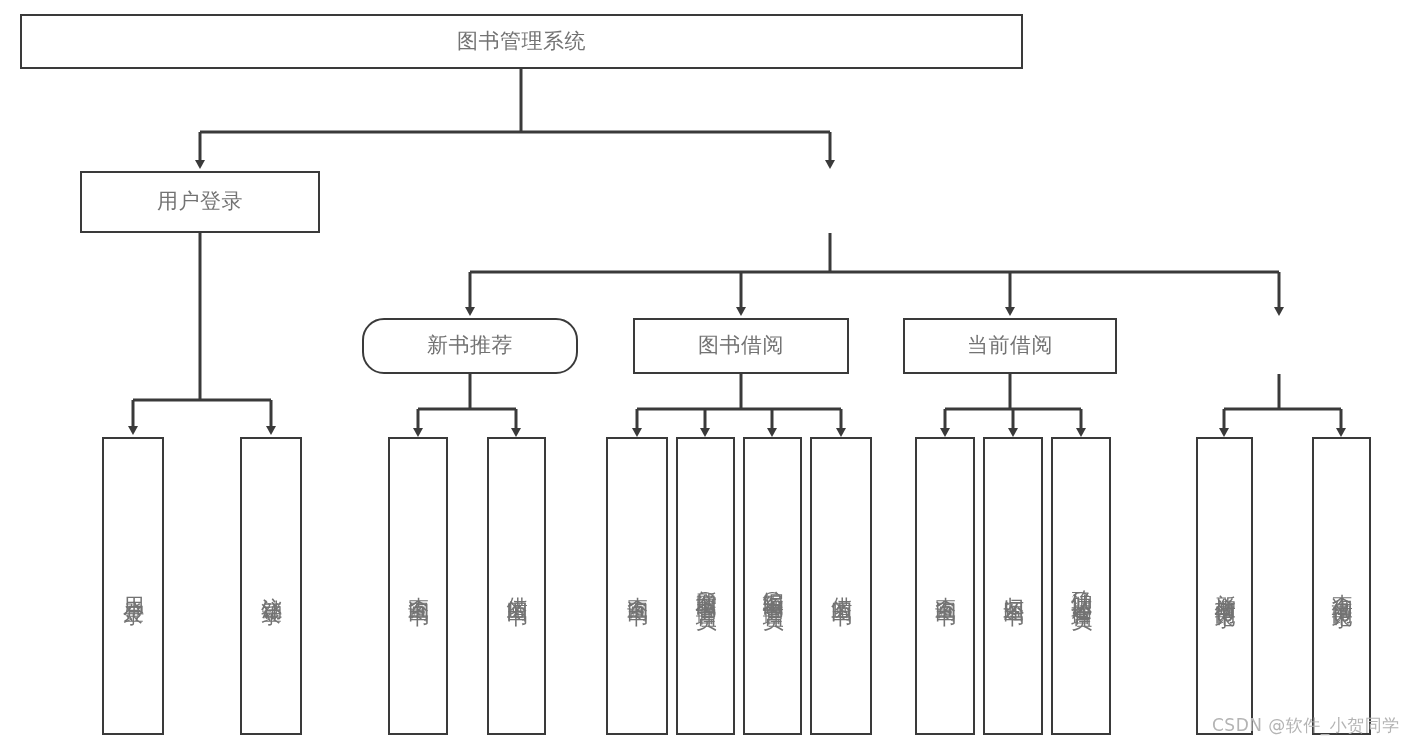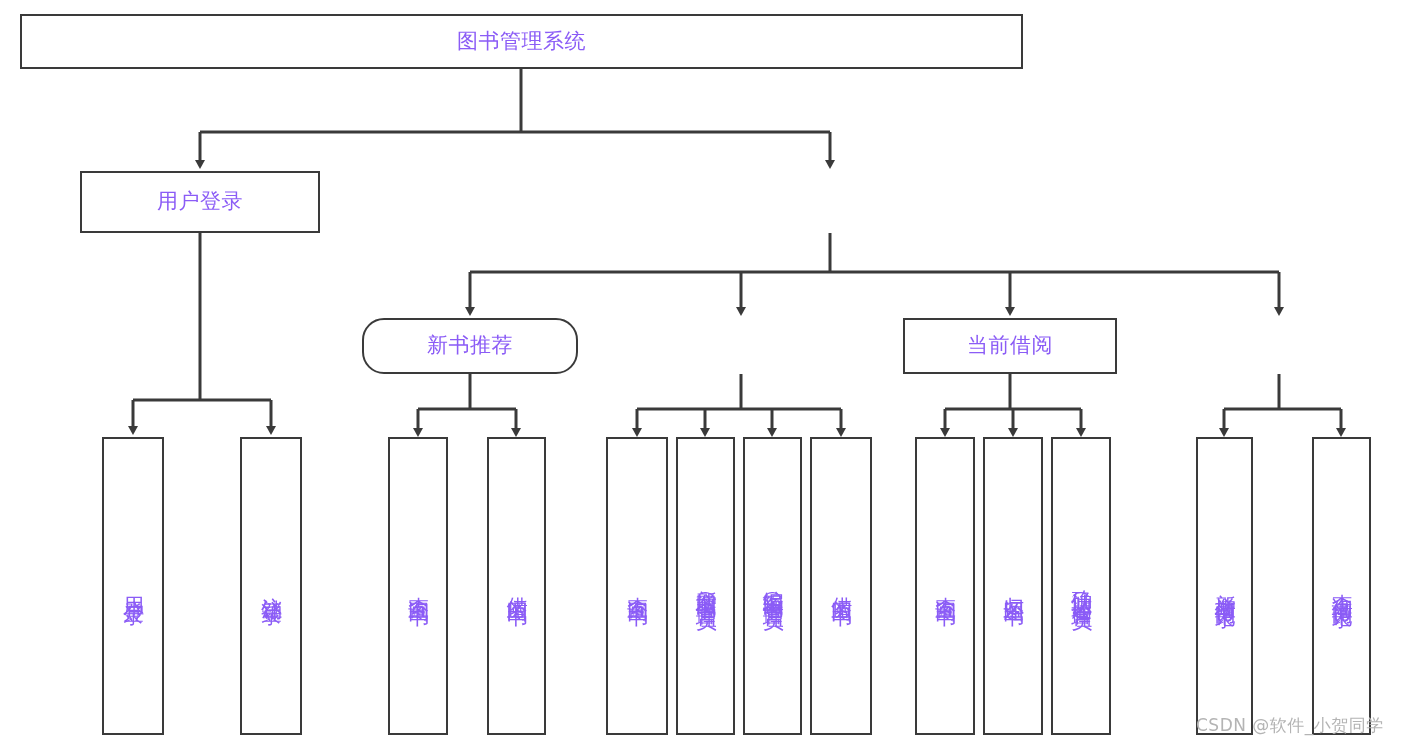--- a/index.html
+++ b/index.html
@@ -32,41 +32,42 @@
     border: 2px solid #3a3a3a;
     background: #ffffff;
     display: flex;
     align-items: center;
     justify-content: center;
     color: #2b2b2b;
   }
   .node-label {
     display: block;
     line-height: 1.12;
-    color: #8b5cf6;
+    color: #737373;
   }
   .node-horizontal .node-label {
     writing-mode: horizontal-tb;
     font-size: 21px;
     letter-spacing: 0.5px;
   }
   .node-vertical .node-label {
     writing-mode: vertical-rl;
     text-orientation: upright;
     font-size: 21px;
     letter-spacing: 3px;
     max-height: 100%;
   }
   .watermark {
     position: absolute;
     font-size: 17px;
     color: #b4b4b4;
     white-space: nowrap;
     letter-spacing: 0.5px;
     pointer-events: none;
+    padding-left: 16px;
   }
 </style>
 </head>
 <body>
 
 <div id="diagram-root">
 
   <svg class="diagram-canvas" viewBox="0 0 1405 747">
     <defs>
       <marker id="arrowhead" markerWidth="9" markerHeight="10" refX="1" refY="5" orient="auto" markerUnits="userSpaceOnUse">
@@ -135,20 +136,23 @@
 
   <div class="node-box node-horizontal" style="left:80px; top:171px; width:240px; height:62px;">
     <span class="node-label">用户登录</span>
   </div>
 
 
   <div class="node-box node-horizontal" style="left:362px; top:318px; width:216px; height:56px;border-radius:22px;">
     <span class="node-label">新书推荐</span>
   </div>
 
+  <div class="node-box node-horizontal" style="left:633px; top:318px; width:216px; height:56px;">
+    <span class="node-label">图书借阅</span>
+  </div>
 
   <div class="node-box node-horizontal" style="left:903px; top:318px; width:214px; height:56px;">
     <span class="node-label">当前借阅</span>
   </div>
 
 
   <div class="node-box node-vertical" style="left:102px; top:437px; width:62px; height:298px;">
     <span class="node-label">用户登录</span>
   </div>
 

